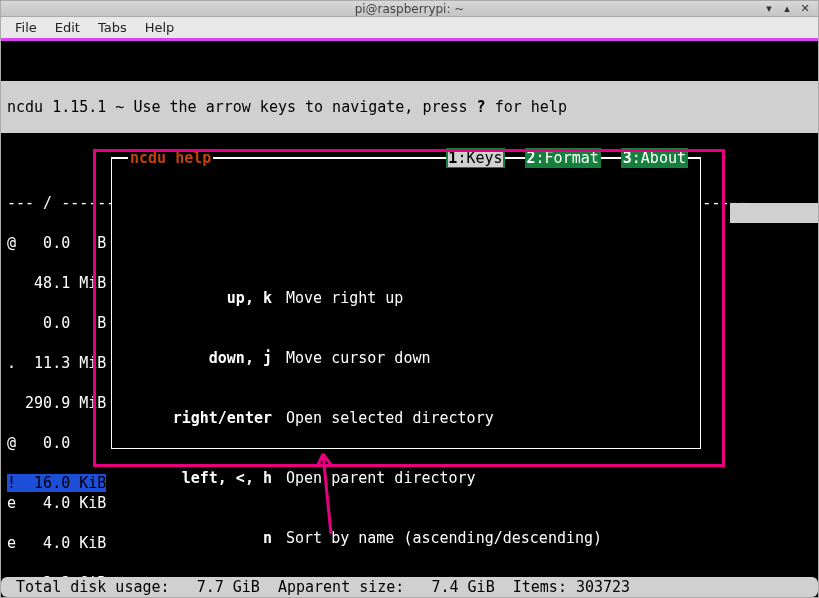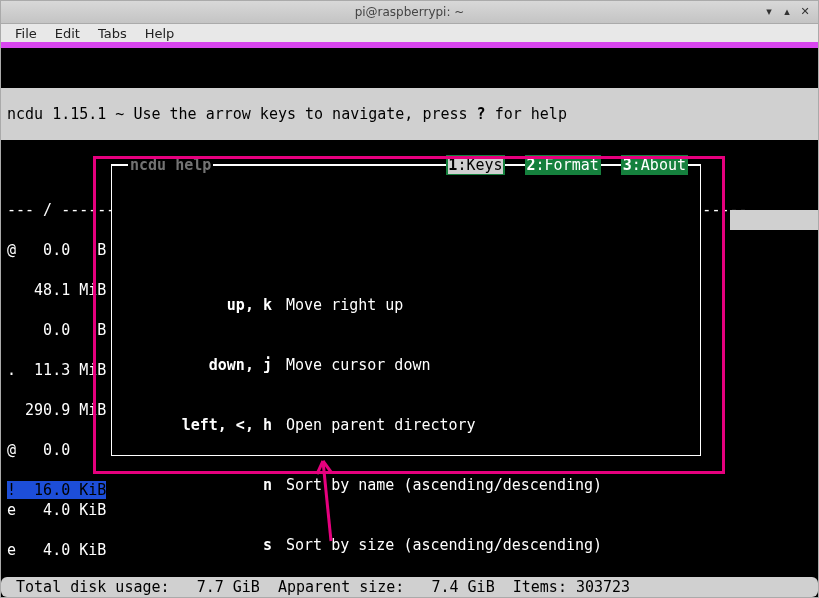--- a/index.html
+++ b/index.html
@@ -12,21 +12,21 @@
   overflow: hidden;
 }
 .window {
   display: flex;
   flex-direction: column;
   height: 100%;
   border: 1px solid #aaa;
 }
 .titlebar {
   background: linear-gradient(#d8d8d8, #c4c4c4);
-  height: 23px;
+  height: 16px;
   display: flex;
   align-items: center;
   justify-content: center;
   position: relative;
   border-bottom: 1px solid #aaa;
 }
 .titlebar-title { color: #444; font-size: 12px; }
 .window-controls {
   position: absolute;
   right: 6px;
@@ -42,21 +42,21 @@
   color: #333;
   cursor: pointer;
 }
 .menubar {
   background: #e8e8e8;
   height: 24px;
   display: flex;
   align-items: center;
   padding-left: 6px;
   gap: 2px;
-  border-bottom: 6px solid #d946ef;
+  border-bottom: 3px solid #d946ef;
 }
 .menubar span {
   padding: 2px 8px;
   font-size: 13px;
   color: #222;
   cursor: pointer;
 }
 .terminal {
   flex: 1;
   background: #000;
@@ -99,21 +99,21 @@
 .help-titlebar {
   position: absolute;
   top: -10px;
   left: 0;
   right: 0;
   display: flex;
   height: 20px;
 }
 .help-seg {
   background: #000;
-  color: #737373;
+  color: #c2410c;
   font-weight: bold;
   padding: 0 2px;
 }
 .help-tab {
   background: #15803d;
   padding: 0 2px;
 }
 .help-tab.active .tabnum,
 .help-tab.active .tablabel {
   background: #d0d0d0;
@@ -201,20 +201,21 @@
         <span class="help-tab active"><span class="tabnum">1</span><span class="tablabel">:Keys</span></span>
         <div class="help-line-fill" style="flex:0 0 20px"></div>
         <span class="help-tab"><span class="tabnum" style="font-weight:bold">2</span><span>:Format</span></span>
         <div class="help-line-fill" style="flex:0 0 20px"></div>
         <span class="help-tab"><span class="tabnum" style="font-weight:bold">3</span><span>:About</span></span>
         <div class="help-line-fill" style="flex:0 0 12px"></div>
       </div>
       <div class="help-body">
         <div class="help-row"><span class="k">up, k</span><span class="d">Move right up</span></div>
         <div class="help-row"><span class="k">down, j</span><span class="d">Move cursor down</span></div>
+        <div class="help-row"><span class="k">right/enter</span><span class="d">Open selected directory</span></div>
         <div class="help-row"><span class="k">left, &lt;, h</span><span class="d">Open parent directory</span></div>
         <div class="help-row"><span class="k">n</span><span class="d">Sort by name (ascending/descending)</span></div>
         <div class="help-row"><span class="k">s</span><span class="d">Sort by size (ascending/descending)</span></div>
         
         
         
         
         
         
       </div>

